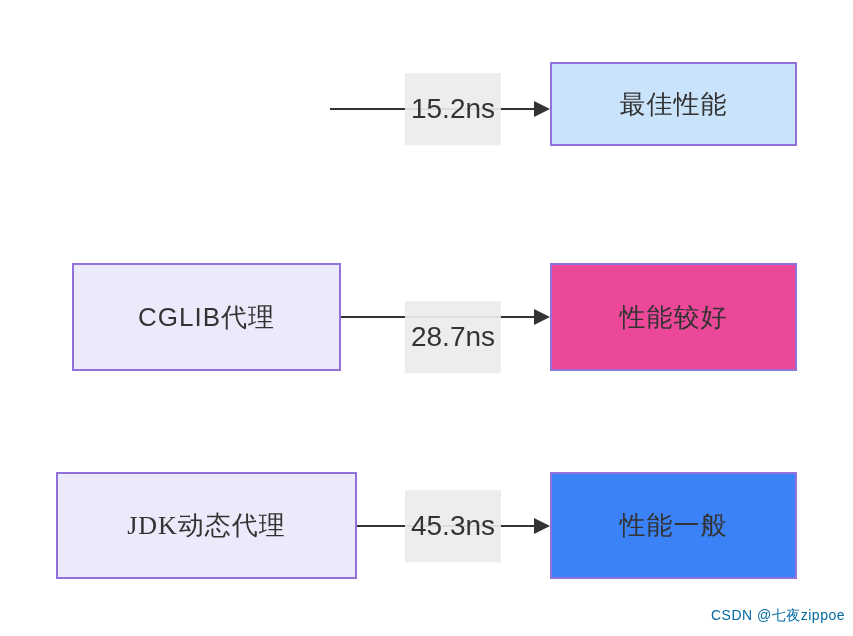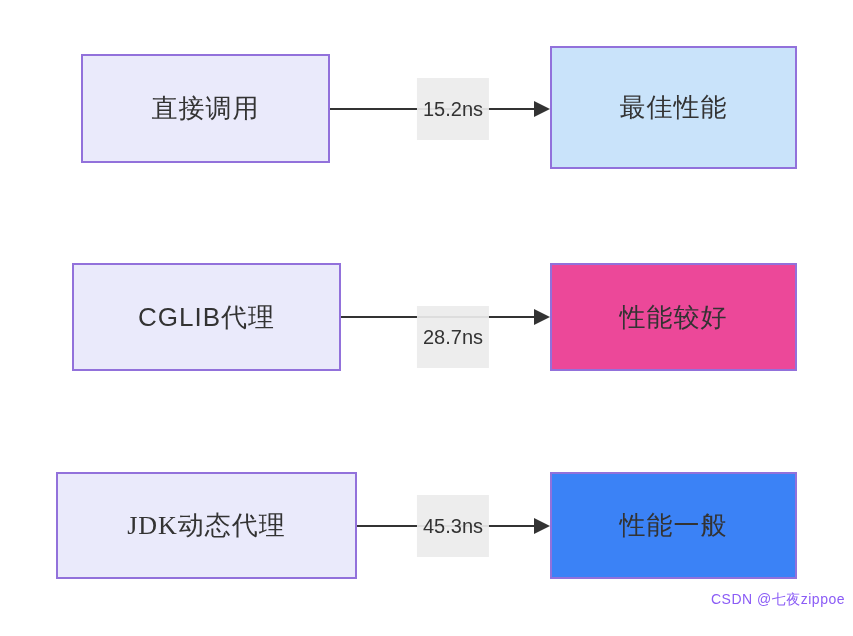--- a/index.html
+++ b/index.html
@@ -34,47 +34,44 @@
     height: 0;
     border-top: 8px solid transparent;
     border-bottom: 8px solid transparent;
     border-left: 16px solid #333333;
   }
   .time-label {
     position: absolute;
     transform: translate(-50%, -50%);
     background: rgba(236, 236, 236, 0.92);
     padding: 19px 6px;
-    font-size: 20px;
+    font-size: 28px;
     line-height: 1.2;
     white-space: nowrap;
   }
   .watermark {
     position: absolute;
     right: 8px;
-    top: 591px;
+    top: 607px;
     font-size: 14px;
-    color: #8b5cf6;
+    color: #0369a1;
     letter-spacing: 0.5px;
   }
 </style>
 </head>
 <body>
 
 <div class="canvas">
 
-  <div class="node source-node" style="left:81px; top:54px; width:249px; height:109px;">
-    <span>直接调用</span>
-  </div>
   <div class="flow-line" style="left:330px; top:108px; width:205px;"></div>
   <div class="arrowhead" style="left:534px; top:101px;"></div>
   <div class="time-label" style="left:453px; top:109px;">
     <span>15.2ns</span>
   </div>
-  <div class="node result-node" style="left: 550px; top: 46px; width: 247px; height: 123px; background-color: rgb(201, 227, 250);">
+  <div class="node result-node" style="left: 550px; top: 62px; width: 247px; height: 84px; background-color: rgb(201, 227, 250);">
     <span>最佳性能</span>
   </div>
 
   <div class="node source-node" style="left:72px; top:263px; width:269px; height:108px;align-items:center;">
     <span>CGLIB代理</span>
   </div>
   <div class="flow-line" style="left:341px; top:316px; width:194px;"></div>
   <div class="arrowhead" style="left:534px; top:309px;"></div>
   <div class="time-label" style="left:453px; top:317px;margin-top:20px;">
     <span>28.7ns</span>

